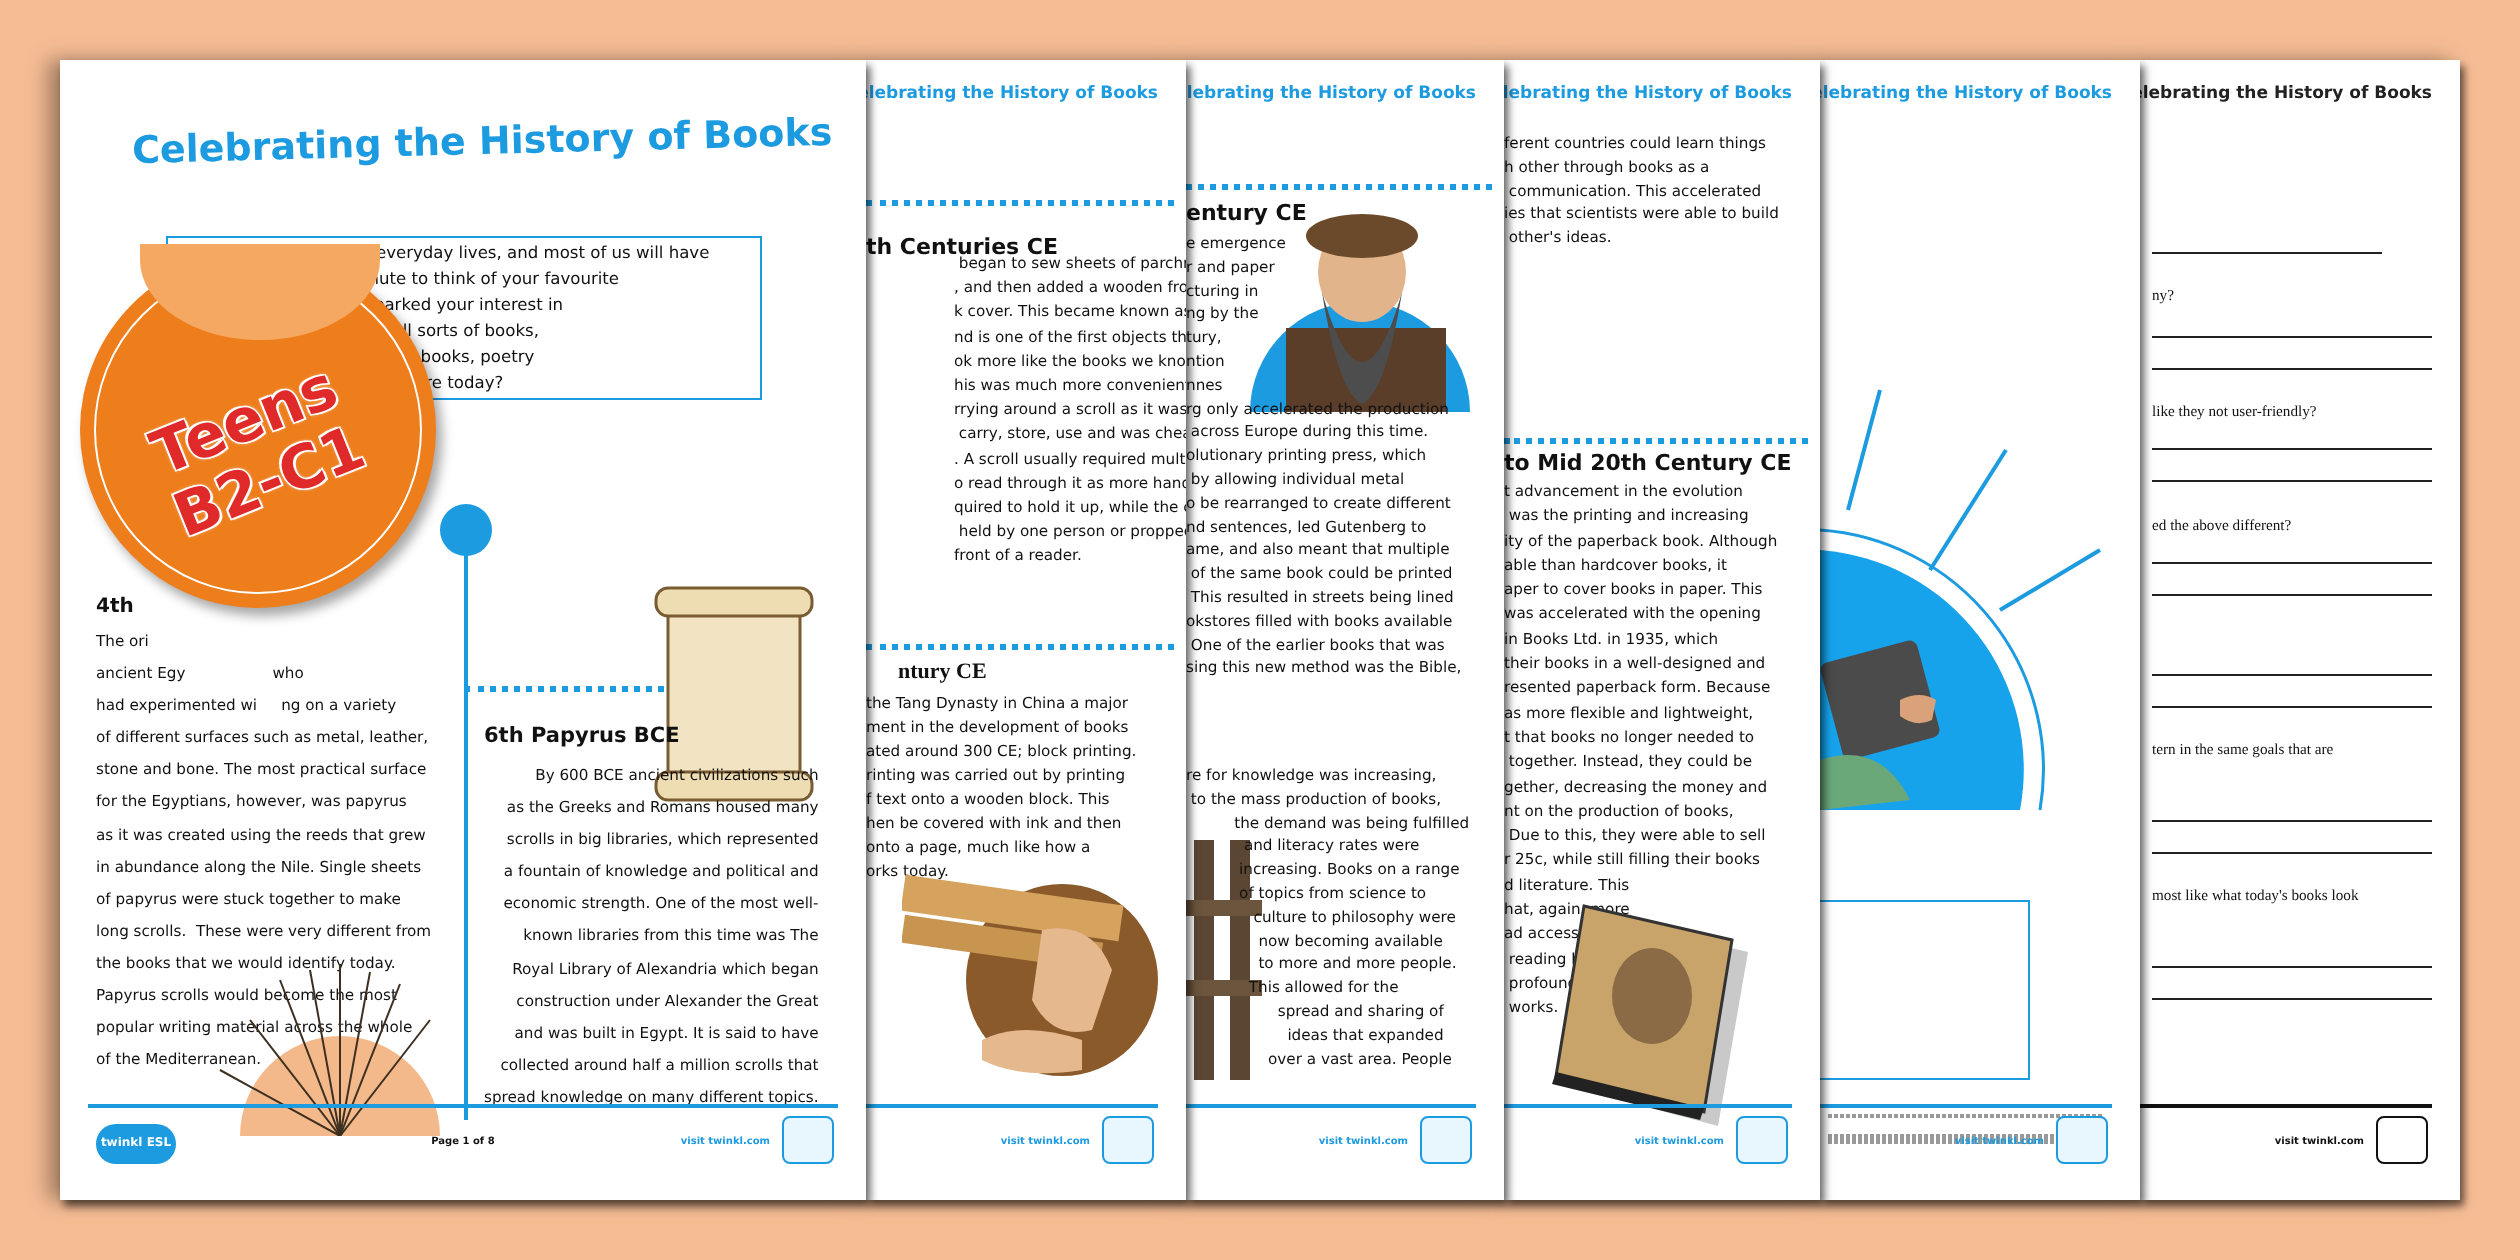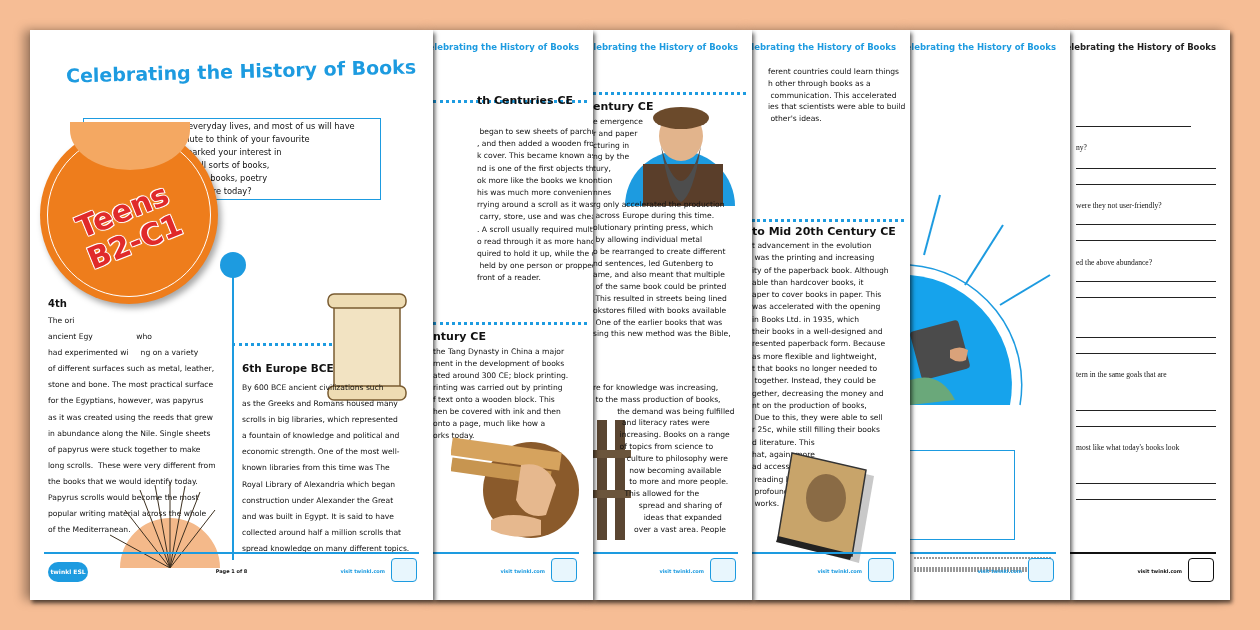--- a/index.html
+++ b/index.html
@@ -22,24 +22,24 @@
 </style>
 </head>
 <body>
 
 <div class="page" style="left:1070px;width:160px;z-index:1;">
   <div class="hdr black">Celebrating the History of Books</div>
   <div class="q-line" style="left:6px;width:115px;top:96px;"></div>
   <div class="qtext" style="left:6px;top:113px;">ny?</div>
   <div class="q-line" style="left:6px;width:140px;top:138px;"></div>
   <div class="q-line" style="left:6px;width:140px;top:154px;"></div>
-  <div class="qtext" style="left:6px;top:171px;">were they not user-friendly?</div>
+  <div class="qtext" style="left:6px;top:171px;">like they not user-friendly?</div>
   <div class="q-line" style="left:6px;width:140px;top:194px;"></div>
   <div class="q-line" style="left:6px;width:140px;top:210px;"></div>
-  <div class="qtext" style="left:6px;top:228px;">ed the above abundance?</div>
+  <div class="qtext" style="left:6px;top:228px;">ed the above different?</div>
   <div class="q-line" style="left:6px;width:140px;top:251px;"></div>
   <div class="q-line" style="left:6px;width:140px;top:267px;"></div>
   <div class="q-line" style="left:6px;width:140px;top:307px;"></div>
   <div class="q-line" style="left:6px;width:140px;top:323px;"></div>
   <div class="qtext" style="left:6px;top:340px;">tern in the same goals that are</div>
   <div class="q-line" style="left:6px;width:140px;top:380px;"></div>
   <div class="q-line" style="left:6px;width:140px;top:396px;"></div>
   <div class="qtext" style="left:6px;top:413px;">most like what today's books look</div>
   <div class="q-line" style="left:6px;width:140px;top:453px;"></div>
   <div class="q-line" style="left:6px;width:140px;top:469px;"></div>
@@ -63,21 +63,21 @@
   <div style="position:absolute;left:0;top:420px;width:104px;height:88px;border:1.5px solid #1d9be0;border-left:none;"></div>
   <div style="position:absolute;left:4px;top:527px;width:138px;height:2px;background:repeating-linear-gradient(90deg,#555 0 2px,transparent 2px 3px);opacity:0.6;"></div>
   <div style="position:absolute;left:4px;top:537px;width:138px;height:5px;background:repeating-linear-gradient(90deg,#555 0 2px,transparent 2px 3px);opacity:0.6;"></div>
   <div class="footline"></div>
   <div class="visit">visit twinkl.com</div>
   <div class="badge"></div>
 </div>
 
 <div class="page" style="left:752px;width:158px;z-index:3;">
   <div class="hdr">Celebrating the History of Books</div>
-  <div class="body-text" style="left:16px;top:36px;line-height:11.8px;">ferent countries could learn things
+  <div class="body-text" style="left:0;top:36px;line-height:11.8px;">ferent countries could learn things
 h other through books as a
  communication. This accelerated
 ies that scientists were able to build
  other's ideas.</div>
   <div class="dots" style="left:0;right:6px;top:189px;"></div>
   <div class="h2" style="left:0;top:195px;">to Mid 20th Century CE</div>
   <div class="body-text" style="left:0;top:210px;line-height:12.3px;">t advancement in the evolution
  was the printing and increasing
 ity of the paperback book. Although
 able than hardcover books, it
@@ -161,36 +161,36 @@
                      ideas that expanded
                  over a vast area. People</div>
   <div class="footline"></div>
   <div class="visit">visit twinkl.com</div>
   <div class="badge"></div>
 </div>
 
 <div class="page" style="left:433px;width:160px;z-index:5;">
   <div class="hdr">Celebrating the History of Books</div>
   <div class="dots" style="left:0;right:6px;top:70px;"></div>
-  <div class="h2" style="left:0;top:64px;padding-left:44px;">th Centuries CE</div>
+  <div class="h2" style="left:0;top:87px;">th Centuries CE</div>
   <div class="body-text" style="left:0;top:96px;line-height:12.2px;margin-left:44px;"> began to sew sheets of parchment
 , and then added a wooden front
 k cover. This became known as a
 nd is one of the first objects that
 ok more like the books we know
 his was much more convenient
 rrying around a scroll as it was
  carry, store, use and was cheaper
 . A scroll usually required multiple
 o read through it as more hands
 quired to hold it up, while the codex
  held by one person or propped
 front of a reader.</div>
   <div class="dots" style="left:0;right:6px;top:292px;"></div>
-  <div class="h2" style="left:0;top:300px;">ntury CE</div>
+  <div class="h2" style="left:16px;top:300px;font-family:Liberation Serif, serif;">ntury CE</div>
   <div class="body-text" style="left:0;top:316px;line-height:12px;">the Tang Dynasty in China a major
 ment in the development of books
 ated around 300 CE; block printing.
 rinting was carried out by printing
 f text onto a wooden block. This
 hen be covered with ink and then
 onto a page, much like how a
 orks today.</div>
   <svg style="position:absolute;left:18px;top:405px;" width="130" height="110">
     <circle cx="80" cy="55" r="48" fill="#8a5a2b"></circle>
@@ -229,22 +229,22 @@
 the books that we would identify today.
 Papyrus scrolls would become the most
 popular writing material across the whole
 of the Mediterranean.</div>
   <div class="dots" style="left:202px;width:100px;top:313px;"></div>
   <svg style="position:absolute;left:296px;top:262px;" width="82" height="112">
     <rect x="8" y="12" width="66" height="88" fill="#f2e3c2" stroke="#7a5c32" stroke-width="1.5"></rect>
     <rect x="2" y="2" width="78" height="14" rx="6" fill="#eedcb3" stroke="#7a5c32" stroke-width="1.5"></rect>
     <rect x="2" y="94" width="78" height="14" rx="6" fill="#eedcb3" stroke="#7a5c32" stroke-width="1.5"></rect>
   </svg>
-  <div class="h2" style="left:212px;top:332px;font-size:10.5px;">6th Europe BCE</div>
-  <div class="body-text" style="left:212px;top:350px;font-size:7.6px;line-height:16.1px;">By 600 BCE ancient civilizations such
+  <div class="h2" style="left:212px;top:332px;font-size:10.5px;">6th Papyrus BCE</div>
+  <div class="body-text" style="left:212px;top:350px;font-size:7.6px;line-height:16.1px;text-align:right;">By 600 BCE ancient civilizations such
 as the Greeks and Romans housed many
 scrolls in big libraries, which represented
 a fountain of knowledge and political and
 economic strength. One of the most well-
 known libraries from this time was The
 Royal Library of Alexandria which began
 construction under Alexander the Great
 and was built in Egypt. It is said to have
 collected around half a million scrolls that
 spread knowledge on many different topics.</div>

